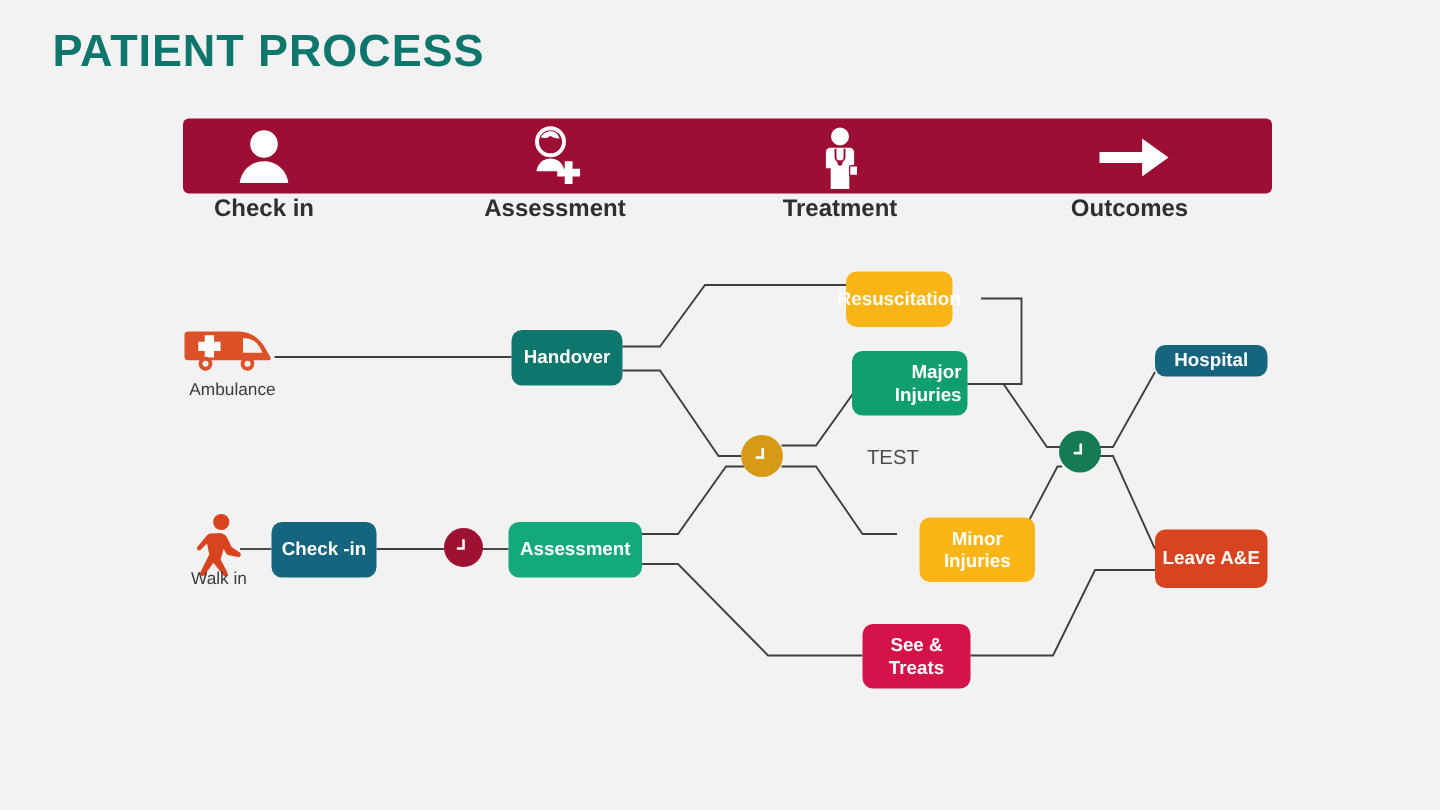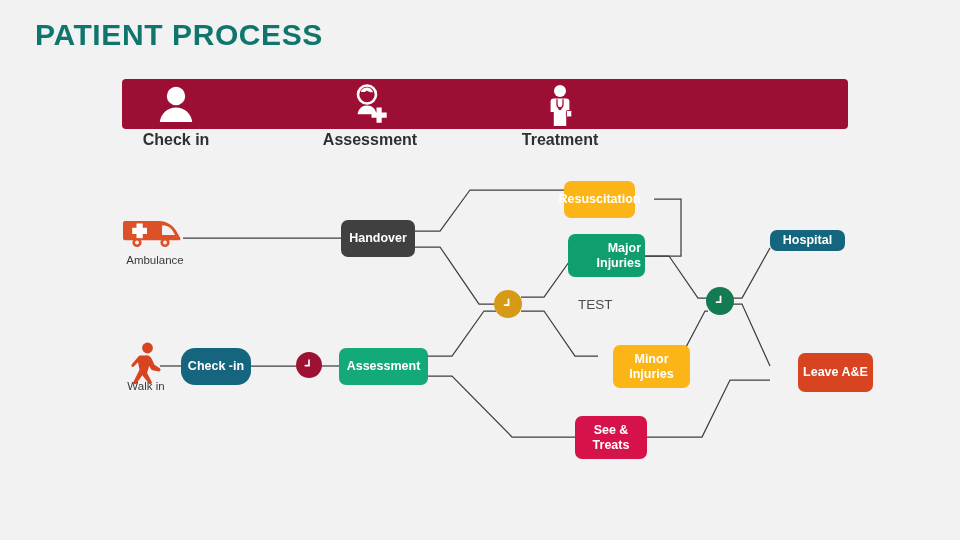--- a/index.html
+++ b/index.html
@@ -162,20 +162,28 @@
         <circle cx="23" cy="9" r="6" fill="#ffffff"></circle>
         <path d="M16.6 16.5h12.8c1.8 0 3 1.3 3 3.1v10.5h-3.2V44h-12.4V30.1h-3.2V19.6c0-1.8 1.2-3.1 3-3.1z" fill="#ffffff"></path>
         <path d="M20 17.2v5.4c0 1.8 1.4 3.2 3 3.2s3-1.4 3-3.2v-5.4" fill="none" stroke="#9d0e35" stroke-width="1.3"></path>
         <circle cx="23" cy="26.6" r="1.7" fill="#9d0e35"></circle>
         <rect x="29.4" y="28.5" width="5.4" height="6.4" rx="0.8" fill="#ffffff" stroke="#9d0e35" stroke-width="0.9"></rect>
       </svg>
     </div>
     <div class="stage-label">Treatment</div>
   </div>
 
+  <div class="stage" style="left:673px; top:80px;">
+    <div class="stage-icon" style="top:9px;">
+      <svg viewBox="0 0 50 32" width="52" height="32">
+        <path d="M2 12.3h28.4V3.4L48 16 30.4 28.6v-8.9H2z" fill="#ffffff"></path>
+      </svg>
+    </div>
+    <div class="stage-label">Outcomes</div>
+  </div>
 
   <svg id="wires" viewBox="0 0 960 540">
     <g fill="none" stroke="#3f3f3f" stroke-width="1.25">
 
       <path d="M183 238 H341"></path>
 
       <path d="M160 366 H181"></path>
 
       <path d="M251 366 H296"></path>
       <path d="M320 366 H339"></path>
@@ -224,37 +232,37 @@
   <div class="endpoint" style="left:122px; top:341px; width:48px; height:52px;">
     <div class="endpoint-icon">
       <svg viewBox="0 0 40 46" width="40" height="46">
         <circle cx="21.5" cy="7" r="5.4" fill="#d8441f"></circle>
         <path d="M19 14.5c3.2-.6 5.6 1 6.8 3.6l2.6 5.6 5.4 3.6c1.5 1 .6 3.4-1.2 3.1l-6-1.2c-.8-.2-1.5-.7-1.9-1.4l-1.6-2.8-2 7 4.6 8.8c.9 1.8-1.5 3.4-2.8 1.8l-6.6-8.4-5.8 8.2c-1.2 1.7-3.9.2-3-1.7l6-12-1.5-7.4-4.2 4.2c-1.3 1.3-3.3-.6-2.1-2L12 15.9c.6-.7 1.3-1.1 2.2-1.3z" fill="#d8441f"></path>
       </svg>
     </div>
     <div class="endpoint-label" style="top:39px;">Walk in</div>
   </div>
 
-  <div class="node" style="left:341px; top:220px; width:74px; height:37px; background:#404040;">Handover</div>
-
-  <div class="node" style="left:181px; top:348px; width:70px; height:37px; background:#16657f;border-radius:14px;">Check -in</div>
+  <div class="node" style="left:341px; top:220px; width:74px; height:37px; background:#0f766e;">Handover</div>
+
+  <div class="node" style="left:181px; top:348px; width:70px; height:37px; background:#16657f;">Check -in</div>
 
   <div class="node" style="left:339px; top:348px; width:89px; height:37px; background:#14a97a;">Assessment</div>
 
   <div class="node" style="left:564px; top:181px; width:71px; height:37px; background:#fbb516;">Resuscitation</div>
 
   <div class="node" style="left:568px; top:234px; width:77px; height:43px; background:#0f9e6e;text-align:right;">Major Injuries</div>
 
   <div class="node" style="left:574px; top:345px; width:77px; height:43px; background:#fbb516;margin-left:39px;">Minor Injuries</div>
 
   <div class="node" style="left:575px; top:416px; width:72px; height:43px; background:#d6124a;">See &amp; Treats</div>
 
   <div class="node" style="left:770px; top:230px; width:75px; height:21px; background:#16657f;">Hospital</div>
 
-  <div class="node" style="left:770px; top:353px; width:75px; height:39px; background:#d8441f;margin-left:28px;">Leave A&amp;E</div>
+  <div class="node" style="left:770px; top:353px; width:75px; height:39px; background:#d8441f;">Leave A&amp;E</div>
 
   <div class="clock" style="left:296px; top:352px; width:26px; height:26px; background:#9d1233;">
     <svg width="16" height="16" viewBox="0 0 16 16">
       <path d="M8 3.2V8.6H4.3" fill="none" stroke="#ffffff" stroke-width="1.7" stroke-linecap="round"></path>
     </svg>
   </div>
 
   <div class="clock" style="left:494px; top:290px; width:28px; height:28px; background:#d69a16;">
     <svg width="17" height="17" viewBox="0 0 16 16">
       <path d="M8 3.2V8.6H4.3" fill="none" stroke="#ffffff" stroke-width="1.7" stroke-linecap="round"></path>

